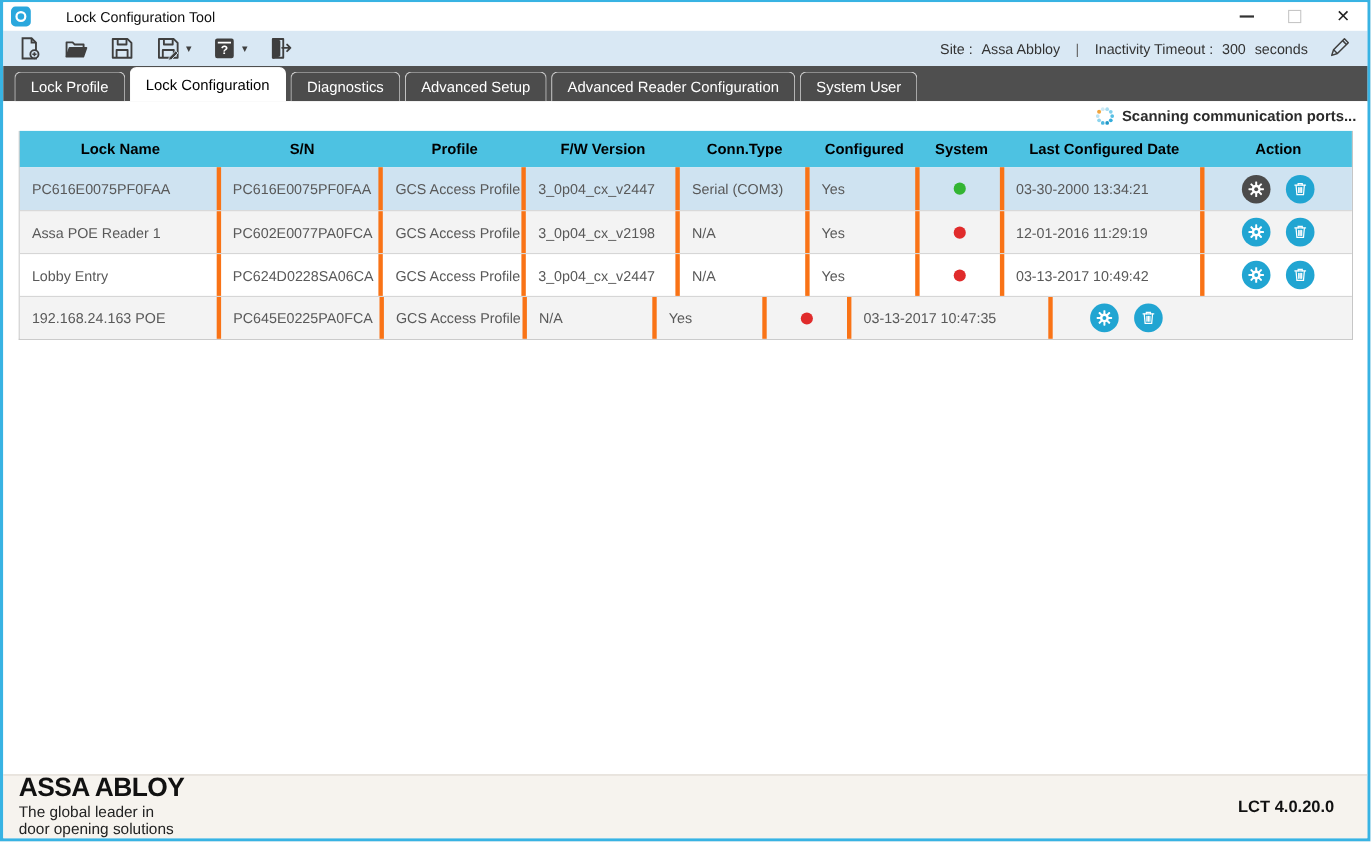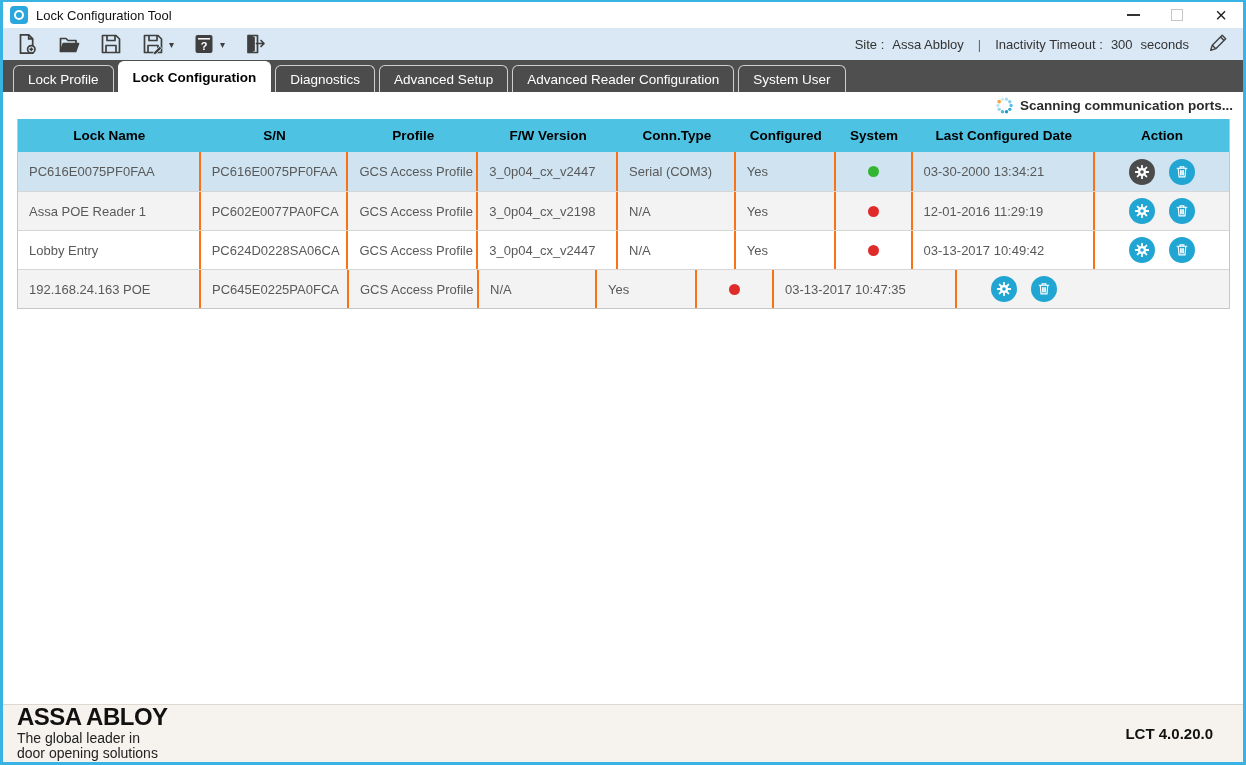--- a/index.html
+++ b/index.html
@@ -5,58 +5,58 @@
   * { margin:0; padding:0; box-sizing:border-box; }
   html,body { width:1246px; height:765px; overflow:hidden; background:#e8e8e8;
               font-family:"Liberation Sans", sans-serif; }
   .window{ width:1246px; height:765px; display:flex; flex-direction:column;
            border:3px solid var(--accent,#38b3e3); border-top-width:2px; background:#fff; }
 
   
   .titlebar{ height:26px; background:#ffffff; display:flex; align-items:center; padding-left:7px; flex:0 0 auto; }
   .appicon{ width:18px; height:18px; border-radius:4px; background:#2aa7dd; display:flex; align-items:center; justify-content:center; margin-right:8px; }
   .appicon .ring{ width:10px; height:10px; border-radius:50%; border:2px solid #fff; }
-  .wtitle{ font-size:13px; color:#111; }
+  .wtitle{ font-size:13px; color:#111;margin-left:24px; }
   .wincontrols{ margin-left:auto; display:flex; align-items:center; height:100%; }
   .winbtn{ width:44px; height:100%; display:flex; align-items:center; justify-content:center; background:transparent; border:none; cursor:pointer; }
   .minglyph{ width:13px; height:0; border-top:2px solid #333; display:inline-block; }
   .maxglyph{ width:12px; height:12px; border:1px solid #c6c6c6; display:inline-block; }
   .closeglyph{ font-size:20px; line-height:20px; color:#222; }
 
   
   .toolbar{ height:32px; background:var(--toolbar-bg,#d9e8f4); display:flex; align-items:center; padding:0 10px 0 10px; flex:0 0 auto; }
   .tbtn{ background:transparent; border:none; display:flex; align-items:center; margin-right:14px; cursor:pointer; padding:2px; }
   .tbtn svg{ width:24px; height:24px; }
   .caret{ font-size:10px; color:#3f3f3f; margin-left:4px; }
   .tb-right{ margin-left:auto; display:flex; align-items:center; font-size:13px; color:#333; gap:8px; }
   .tb-right .sep{ color:#666; margin:0 6px; }
   .editbtn{ background:transparent; border:none; cursor:pointer; margin-left:10px; margin-right:4px; }
   .editbtn svg{ width:22px; height:22px; }
 
   
   .tabbar{ height:32px; background:var(--tabbar-bg,#4f4f4f); display:flex; align-items:flex-end; padding-left:10px; gap:4px; flex:0 0 auto; }
   .tab{ height:27px; background:#4c4c4c; color:#fff; border:1px solid #cfcfcf; border-bottom:none;
         border-radius:6px 6px 0 0; font-size:13.5px; padding:0 14px; display:flex; align-items:center; cursor:pointer;margin-top:32px; }
-  .tab.active{ height:31px; background:#fff; color:#000; font-weight:bold; border-color:#fff; }
+  .tab.active{ height:31px; background:#fff; color:#000; font-weight:normal; border-color:#fff; }
 
   
   .content{ flex:1 1 auto; background:#ffffff; overflow:hidden; }
   .scanrow{ height:27px; display:flex; align-items:center; justify-content:flex-end; padding-right:10px; gap:7px; }
   .scantext{ font-size:13.5px; font-weight:bold; color:#2b2b2b; }
   .spinner{ width:17px; height:17px; }
 
   
   .lwtable{ margin:0 13px 0 14px; border:1px solid #c6c6c6; border-top:none; }
   .thead{ display:flex; background:var(--header-bg,#4dc2e2); height:33px; }
   .th{ color:#000000; font-weight:bold; font-size:13.5px; display:flex; align-items:center; justify-content:center; }
   .tr{ display:flex; height:39px; background:#fff; border-top:1px solid #d6d6d6; cursor:default; }
   .tr:first-of-type{ border-top:none; }
   .tr.alt{ background:#f3f3f3; }
   .tr.sel{ background:var(--sel-row,#cfe3f1); }
-  .td{ font-size:13px; color:#595959; display:flex; align-items:center; padding-left:11px; border-right:2px solid #f97316; overflow:hidden; white-space:nowrap; }
+  .td{ font-size:13px; color:#595959; display:flex; align-items:center; padding-left:11px; border-right:4px solid #f97316; overflow:hidden; white-space:nowrap; }
   .td.center{ justify-content:center; padding-left:0; }
   .td.last{ border-right:none; }
   .dot{ width:11px; height:11px; border-radius:50%; display:inline-block; }
   .act{ width:26px; height:26px; border-radius:50%; border:none; display:inline-flex; align-items:center; justify-content:center; cursor:pointer; }
   .act svg{ width:18px; height:18px; }
   .act + .act{ margin-left:14px; }
 
   
   .footer{ flex:0 0 52px; background:var(--footer-bg,#f6f3ee); border-top:1px solid #ddd8d0;
            display:flex; align-items:center; padding:0 30px 0 14px; }

